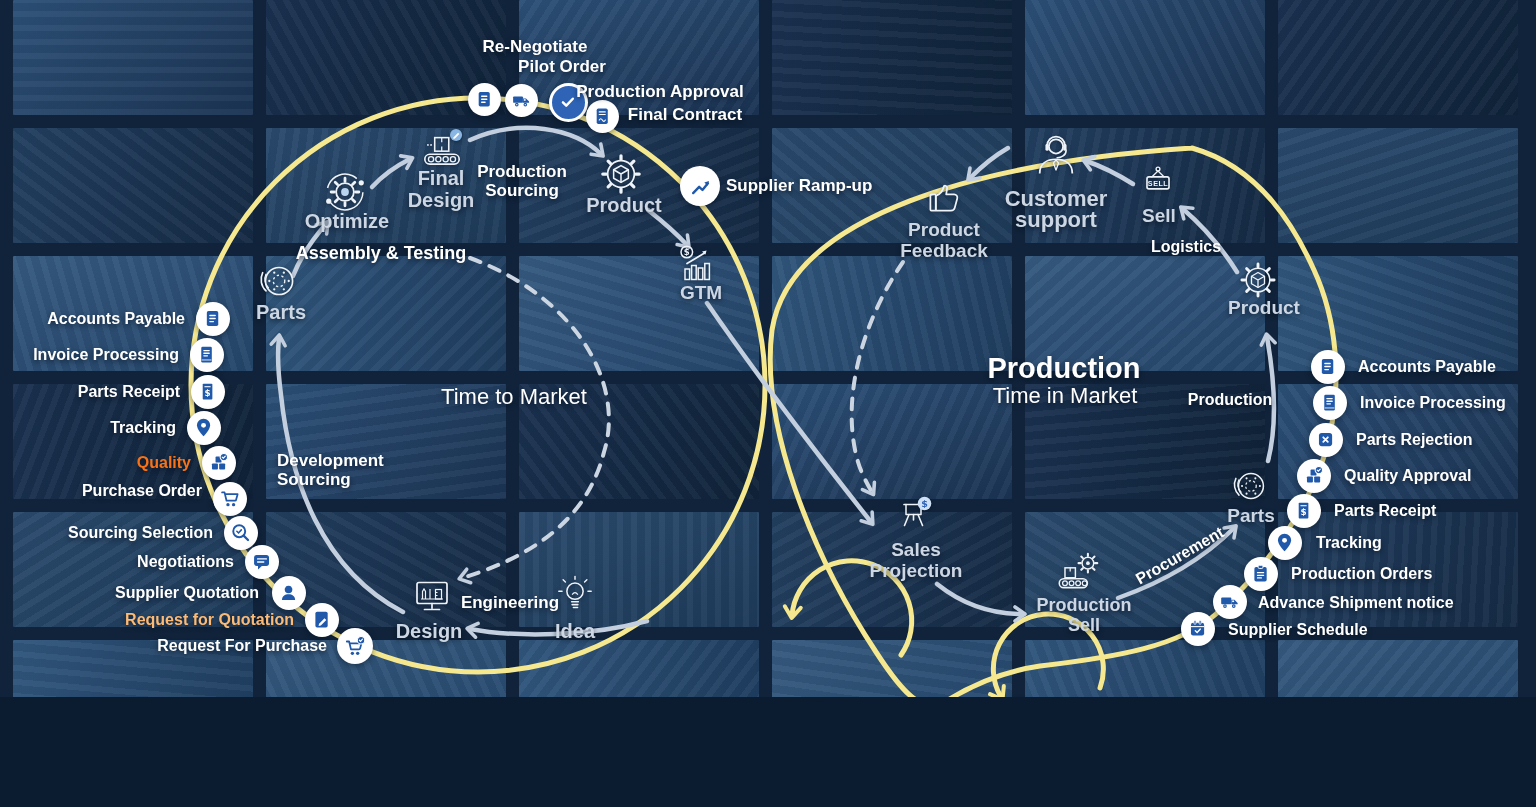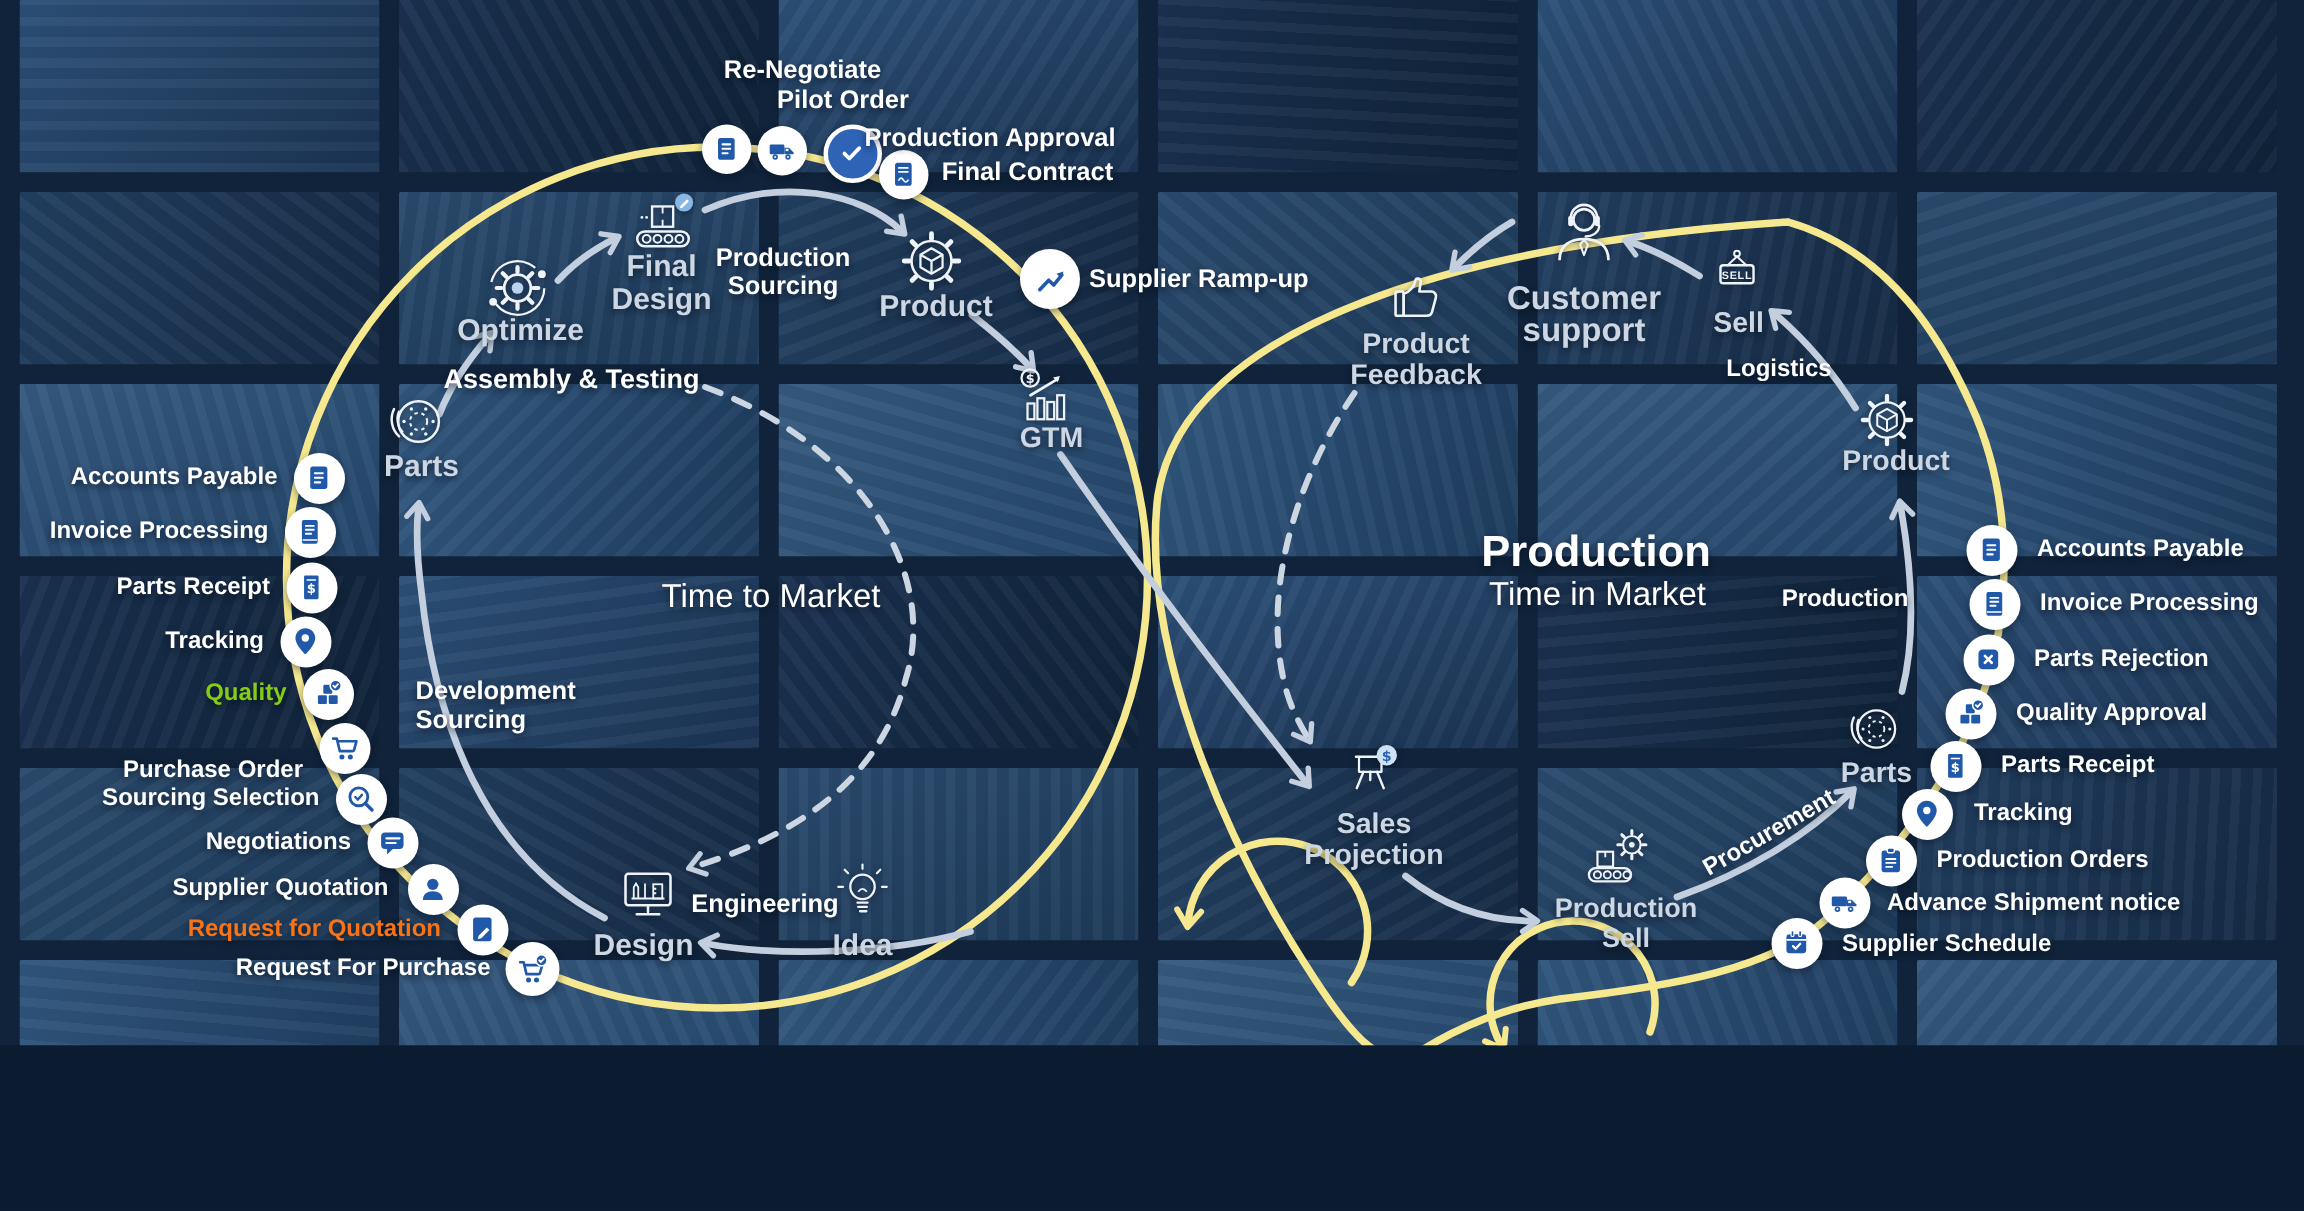--- a/index.html
+++ b/index.html
@@ -523,36 +523,36 @@
       </div>
       <div class="lbl" style="left: 179px; top: 355px; font-size: 16px; font-weight: 700; color: rgb(255, 255, 255); line-height: 1.15; transform: translate(-100%, -50%); text-align: right;">
         <div>Invoice Processing</div>
       </div>
       <div class="lbl" style="left: 180px; top: 392px; font-size: 16px; font-weight: 700; color: rgb(255, 255, 255); line-height: 1.15; transform: translate(-100%, -50%); text-align: right;">
         <div>Parts Receipt</div>
       </div>
       <div class="lbl" style="left: 176px; top: 428px; font-size: 16px; font-weight: 700; color: rgb(255, 255, 255); line-height: 1.15; transform: translate(-100%, -50%); text-align: right;">
         <div>Tracking</div>
       </div>
-      <div class="lbl" style="left: 191px; top: 463px; font-size: 16px; font-weight: 700; color: #84cc16; line-height: 1.15; transform: translate(-100%, -50%); text-align: right;">
+      <div class="lbl" style="left: 191px; top: 463px; font-size: 16px; font-weight: 700; color: #f97316; line-height: 1.15; transform: translate(-100%, -50%); text-align: right;">
         <div>Quality</div>
       </div>
-      <div class="lbl" style="left: 202px; top: 514px; font-size: 16px; font-weight: 700; color: rgb(255, 255, 255); line-height: 1.15; transform: translate(-100%, -50%); text-align: right;">
+      <div class="lbl" style="left: 202px; top: 491px; font-size: 16px; font-weight: 700; color: rgb(255, 255, 255); line-height: 1.15; transform: translate(-100%, -50%); text-align: right;">
         <div>Purchase Order</div>
       </div>
       <div class="lbl" style="left: 213px; top: 533px; font-size: 16px; font-weight: 700; color: rgb(255, 255, 255); line-height: 1.15; transform: translate(-100%, -50%); text-align: left;">
         <div>Sourcing Selection</div>
       </div>
       <div class="lbl" style="left: 234px; top: 562px; font-size: 16px; font-weight: 700; color: rgb(255, 255, 255); line-height: 1.15; transform: translate(-100%, -50%); text-align: right;">
         <div>Negotiations</div>
       </div>
       <div class="lbl" style="left: 259px; top: 593px; font-size: 16px; font-weight: 700; color: rgb(255, 255, 255); line-height: 1.15; transform: translate(-100%, -50%); text-align: right;">
         <div>Supplier Quotation</div>
       </div>
-      <div class="lbl" style="left: 294px; top: 620px; font-size: 16px; font-weight: 700; color: #f97316; line-height: 1.15; transform: translate(-100%, -50%); text-align: right;">
+      <div class="lbl" style="left: 294px; top: 620px; font-size: 16px; font-weight: 700; color: #fdba74; line-height: 1.15; transform: translate(-100%, -50%); text-align: right;">
         <div>Request for Quotation</div>
       </div>
       <div class="lbl" style="left: 327px; top: 646px; font-size: 16px; font-weight: 700; color: rgb(255, 255, 255); line-height: 1.15; transform: translate(-100%, -50%); text-align: right;">
         <div>Request For Purchase</div>
       </div>
       <div class="lbl" style="left: 514px; top: 397px; font-size: 22px; font-weight: 400; color: rgb(255, 255, 255); line-height: 1.15; transform: translate(-50%, -50%); text-align: center;">
         <div>Time to Market</div>
       </div>
       <div class="lbl" style="left: 381px; top: 253px; font-size: 18px; font-weight: 700; color: rgb(255, 255, 255); line-height: 1.15; transform: translate(-50%, -50%); text-align: center;">
         <div>Assembly &amp; Testing</div>

